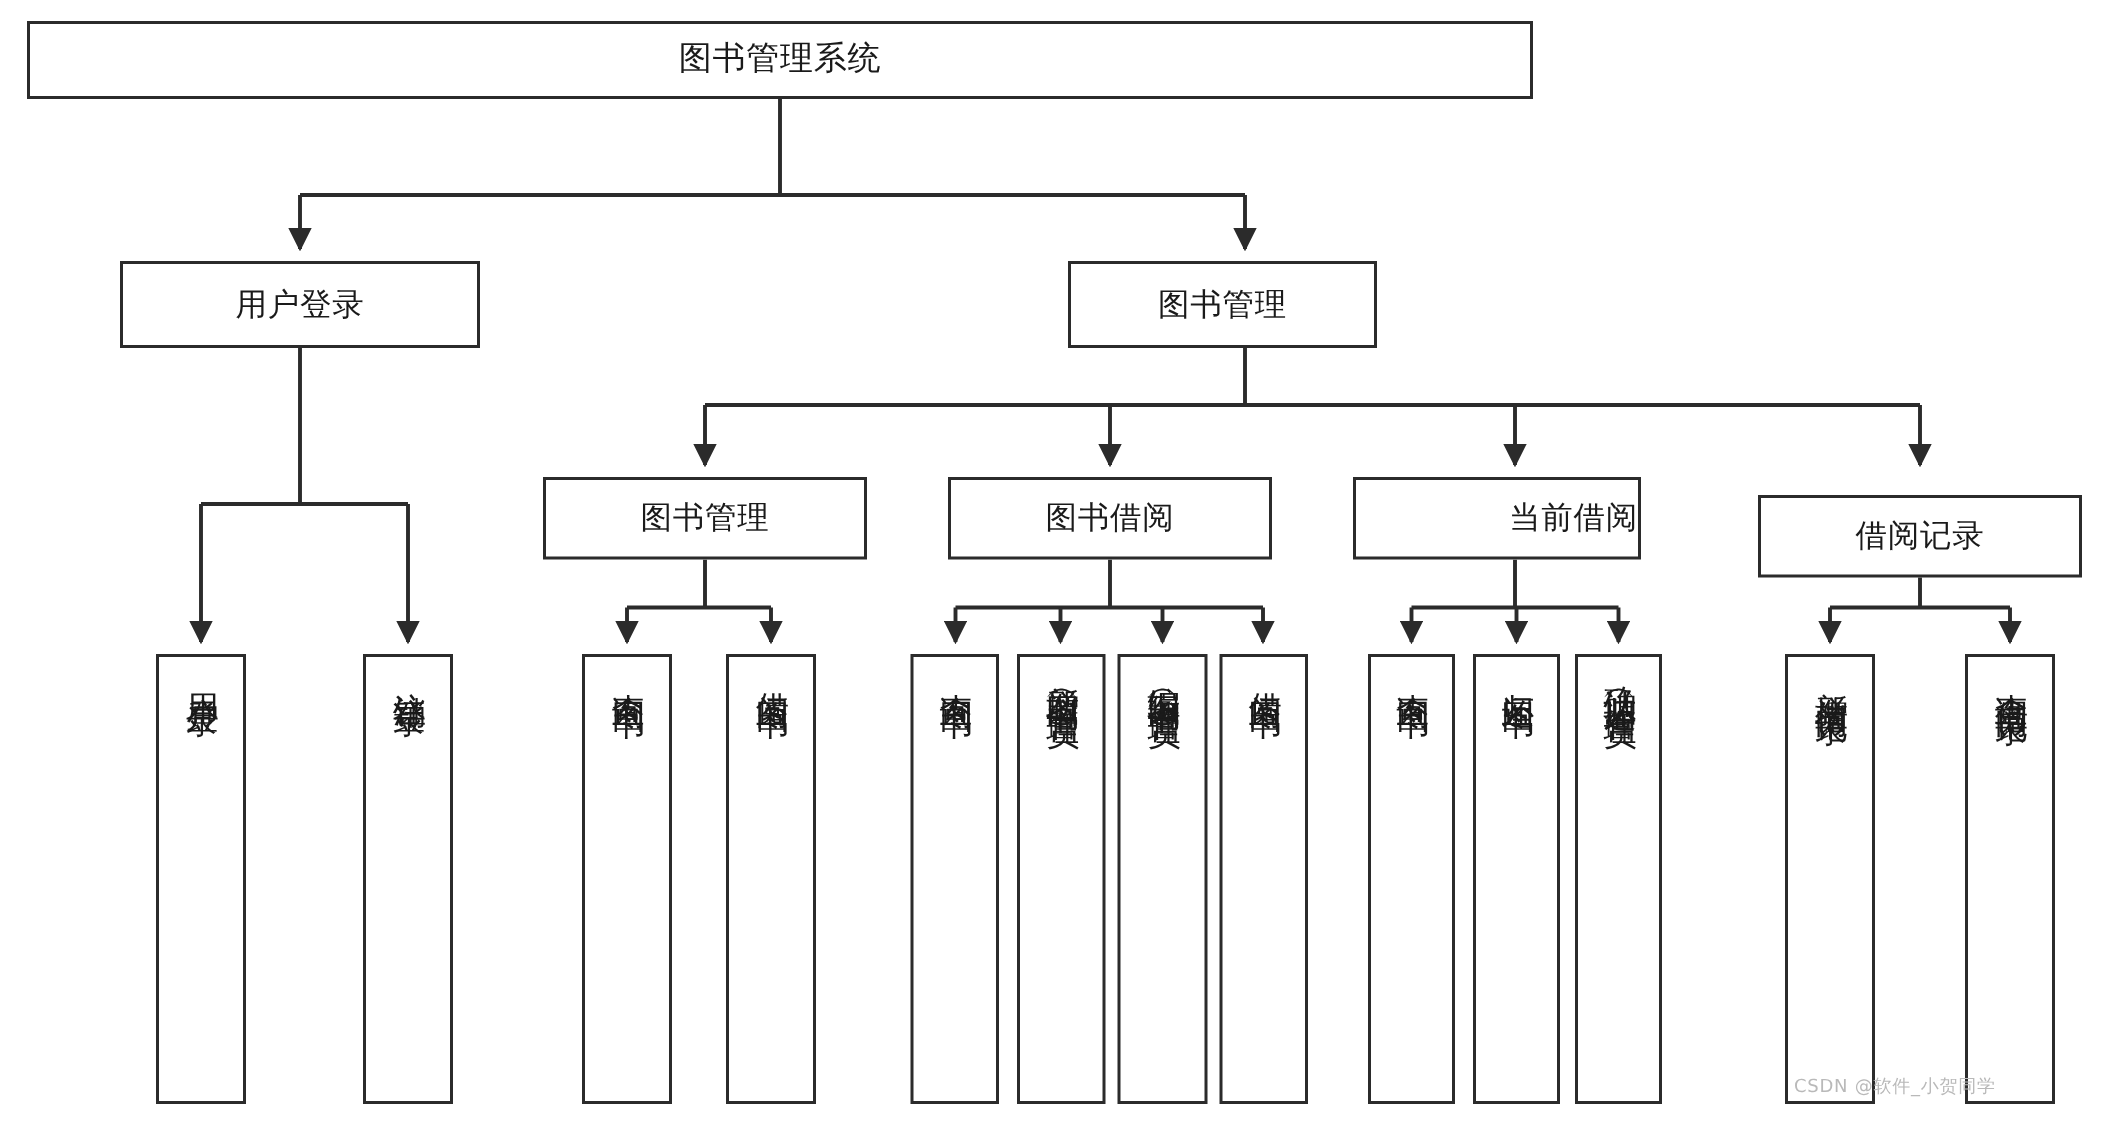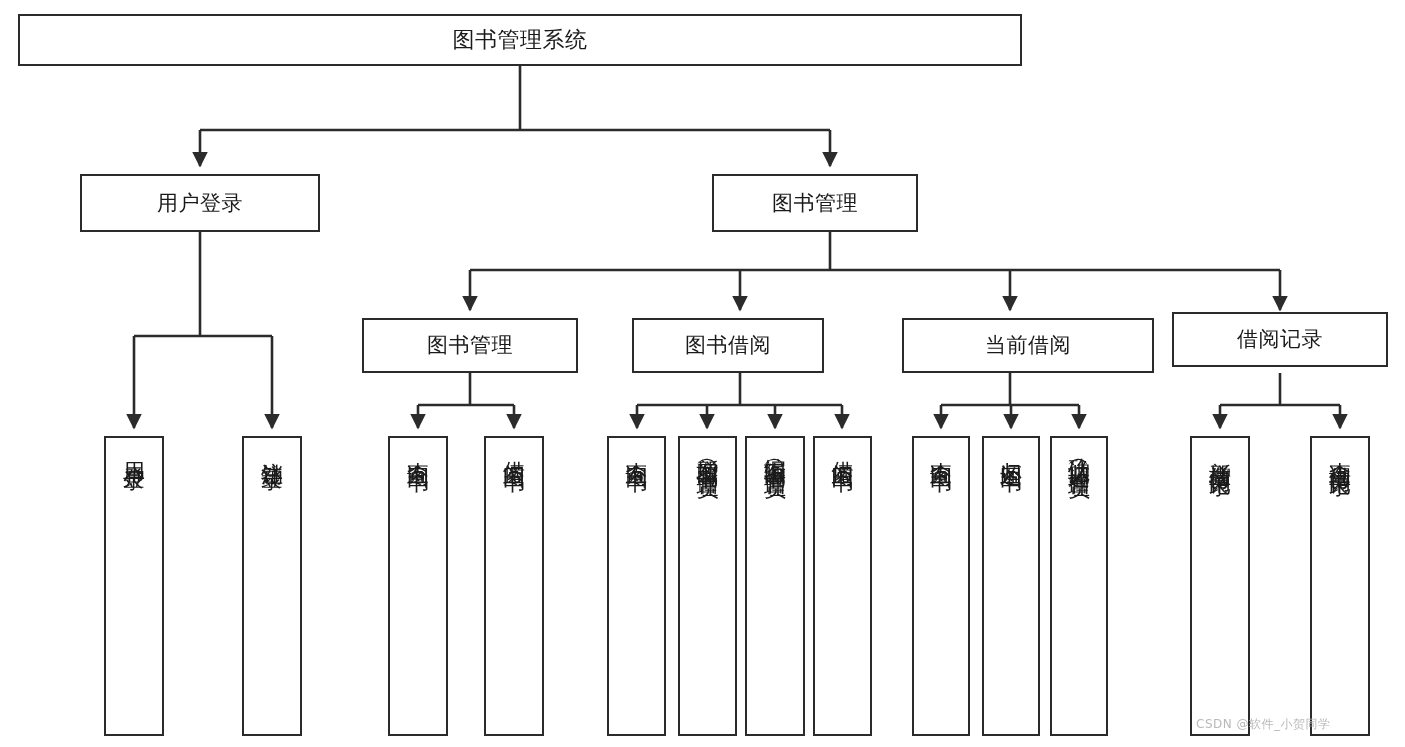--- a/index.html
+++ b/index.html
@@ -145,27 +145,27 @@
         <span class="label">用户登录</span>
       </div>
       <div class="node h" style="left: 712px; top: 174px; width: 206px; height: 58px;">
         <span class="label">图书管理</span>
       </div>
     </div>
   <div id="tier3-layer">
       <div class="node h" style="left: 362px; top: 318px; width: 216px; height: 55px;">
         <span class="label">图书管理</span>
       </div>
-      <div class="node h" style="left: 632px; top: 318px; width: 192px; height: 55px;">
+      <div class="node h" style="left: 632px; top: 318px; width: 216px; height: 55px;">
         <span class="label">图书借阅</span>
       </div>
-      <div class="node h" style="left: 902px; top: 318px; width: 252px; height: 55px;">
+      <div class="node h" style="left: 902px; top: 318px; width: 192px; height: 55px; justify-content: flex-end;">
         <span class="label">当前借阅</span>
       </div>
-      <div class="node h" style="left: 1172px; top: 312px; width: 216px; height: 55px;">
+      <div class="node h" style="left: 1172px; top: 330px; width: 216px; height: 55px;">
         <span class="label">借阅记录</span>
       </div>
     </div>
   <div id="leaf-layer">
       <div class="node v" style="left: 104px; top: 436px; width: 60px; height: 300px;">
         <span class="label">用户登录</span>
       </div>
       <div class="node v" style="left: 242px; top: 436px; width: 60px; height: 300px;">
         <span class="label">注销登录</span>
       </div>

